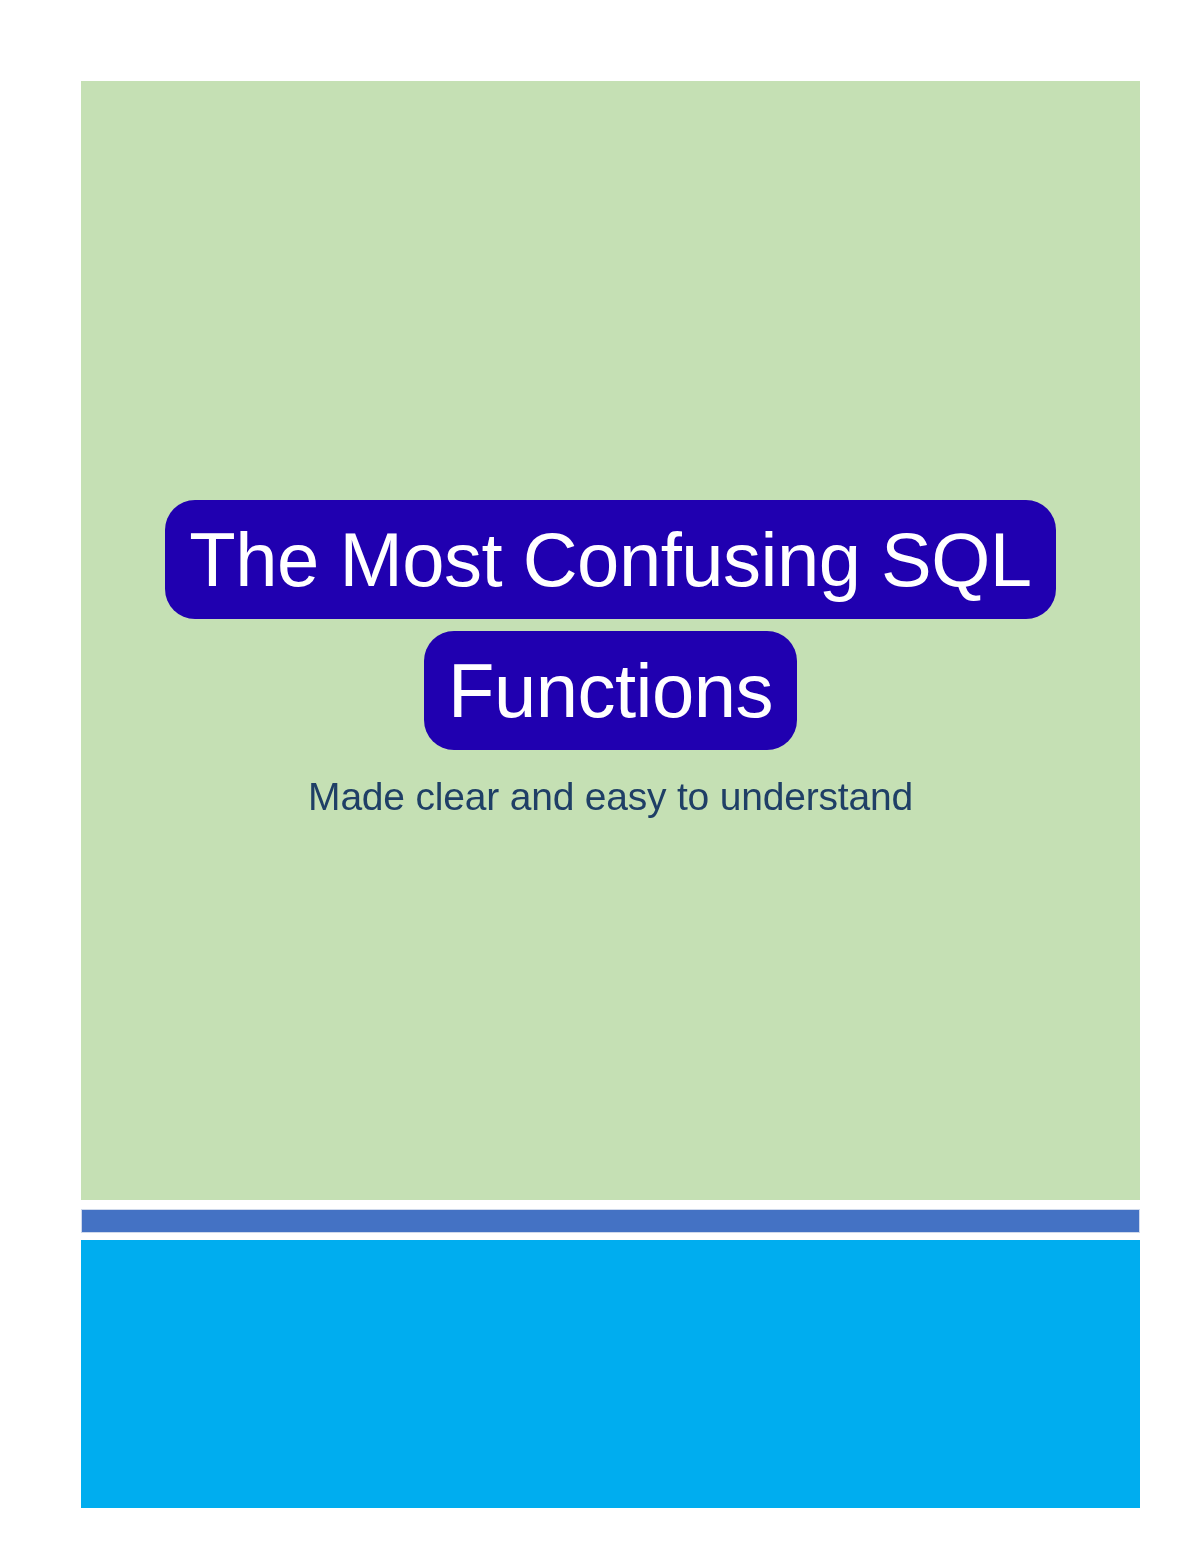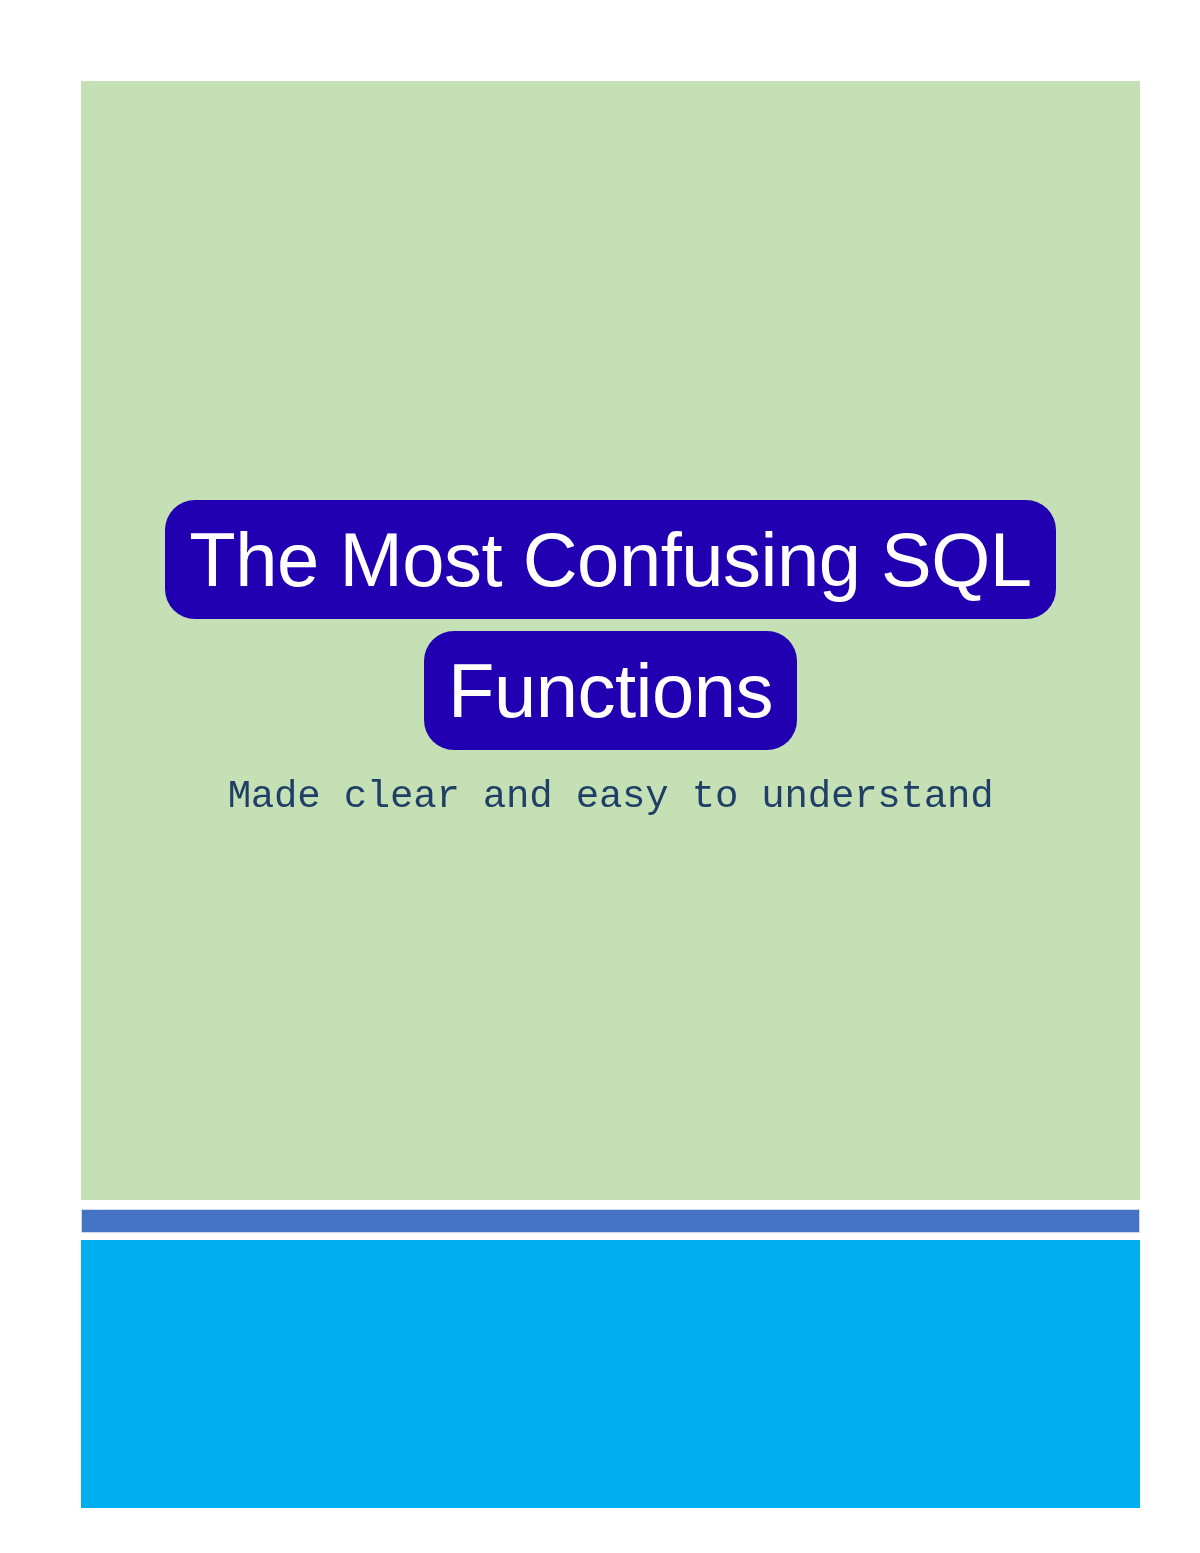--- a/index.html
+++ b/index.html
@@ -59,21 +59,21 @@
     border-radius: 30px;
     -webkit-box-decoration-break: clone;
     box-decoration-break: clone;
     letter-spacing: -0.5px;
     white-space: normal;
   }
 
   
   .subtitle {
     margin-top: 20px;
-    font-family: Liberation Mono, monospace;
+    font-family: Liberation Sans, sans-serif;
     font-size: 39px;
     font-weight: 400;
     color: #1f3f66;
     letter-spacing: -0.2px;
     line-height: 1.1;
   }
 
   
   .bar {
     position: absolute;

